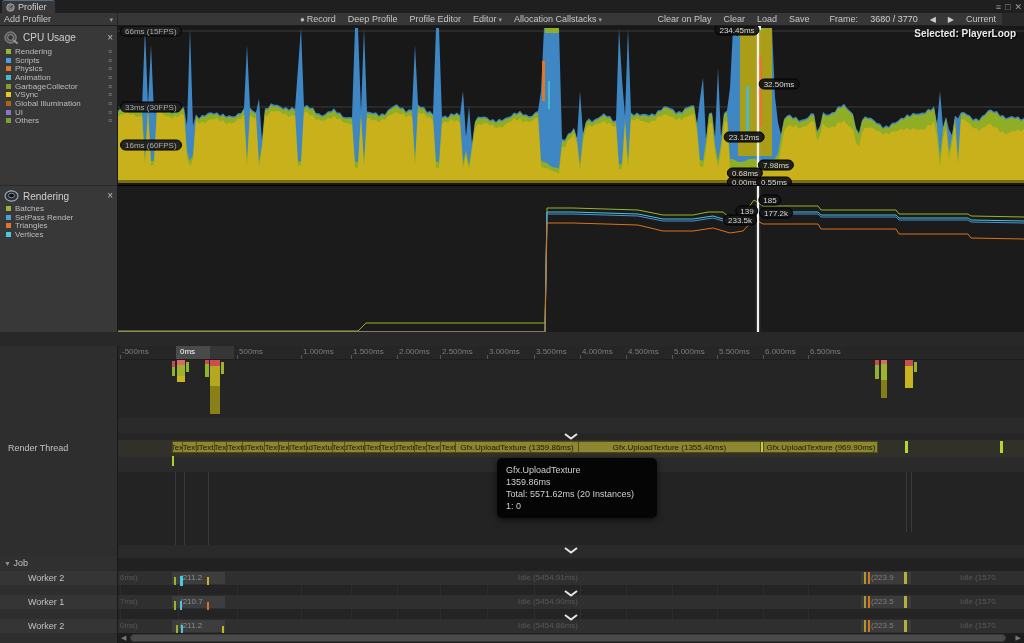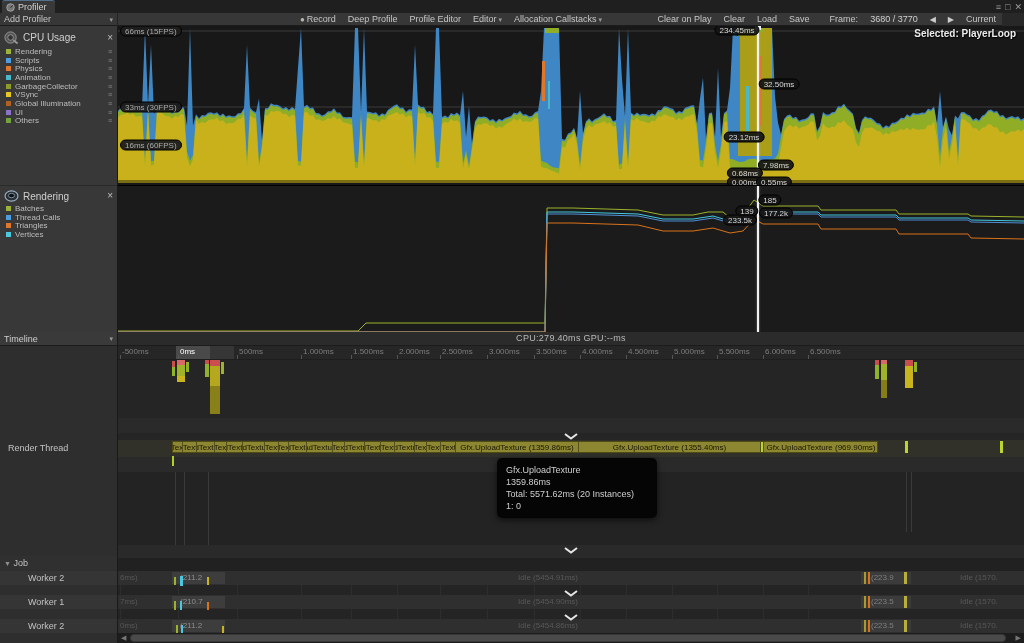--- a/index.html
+++ b/index.html
@@ -205,21 +205,21 @@
         <span>Rendering</span>
         <span class="mod-close">×</span>
       </div>
       <div class="legend" id="render-legend">
           <div class="lrow">
             <span class="sw" style="background: rgb(156, 179, 58);"></span>
             <span class="llabel">Batches</span>
           </div>
           <div class="lrow">
             <span class="sw" style="background: rgb(77, 157, 224);"></span>
-            <span class="llabel">Thread Calls</span>
+            <span class="llabel">SetPass Render</span>
           </div>
           <div class="lrow">
             <span class="sw" style="background: rgb(224, 118, 42);"></span>
             <span class="llabel">Triangles</span>
           </div>
           <div class="lrow">
             <span class="sw" style="background: rgb(73, 200, 224);"></span>
             <span class="llabel">Vertices</span>
           </div>
         </div>
@@ -273,27 +273,20 @@
       </svg>
     <div id="render-markers">
         <div class="mark-pill" style="left: 652px; top: 14px;">185</div>
         <div class="mark-pill" style="left: 629px; top: 25px;">139</div>
         <div class="mark-pill" style="left: 658px; top: 27px;">177.2k</div>
         <div class="mark-pill" style="left: 622px; top: 34px;">233.5k</div>
       </div>
     <div class="selline" style="left:639px;height:146px;"></div>
   </div>
 
-  <div id="tl-header">
-    <div id="timeline-dd">
-      <span>Timeline</span>
-      <span class="caret">▾</span>
-    </div>
-    <div id="stats-bar">CPU:279.40ms   GPU:--ms</div>
-  </div>
 
   <div id="timeline">
     <div id="tl-left">
         <div class="tl-row-label" style="top: 95px;">Render Thread</div>
         <div class="tl-row-label" style="top: 210px; padding-left: 4px; background: rgb(48, 48, 48); height: 14px;"><span style="color:#8f8f8f;font-size:7px;">▼</span> <span>Job</span></div>
         <div class="tl-row-label" style="top: 225px; padding-left: 28px; background: rgb(53, 53, 53); height: 14px;">Worker 2</div>
         <div class="tl-row-label" style="top: 249px; padding-left: 28px; background: rgb(53, 53, 53); height: 14px;">Worker 1</div>
         <div class="tl-row-label" style="top: 273px; padding-left: 28px; background: rgb(53, 53, 53); height: 14px;">Worker 2</div>
       </div>
     <div id="ruler">

